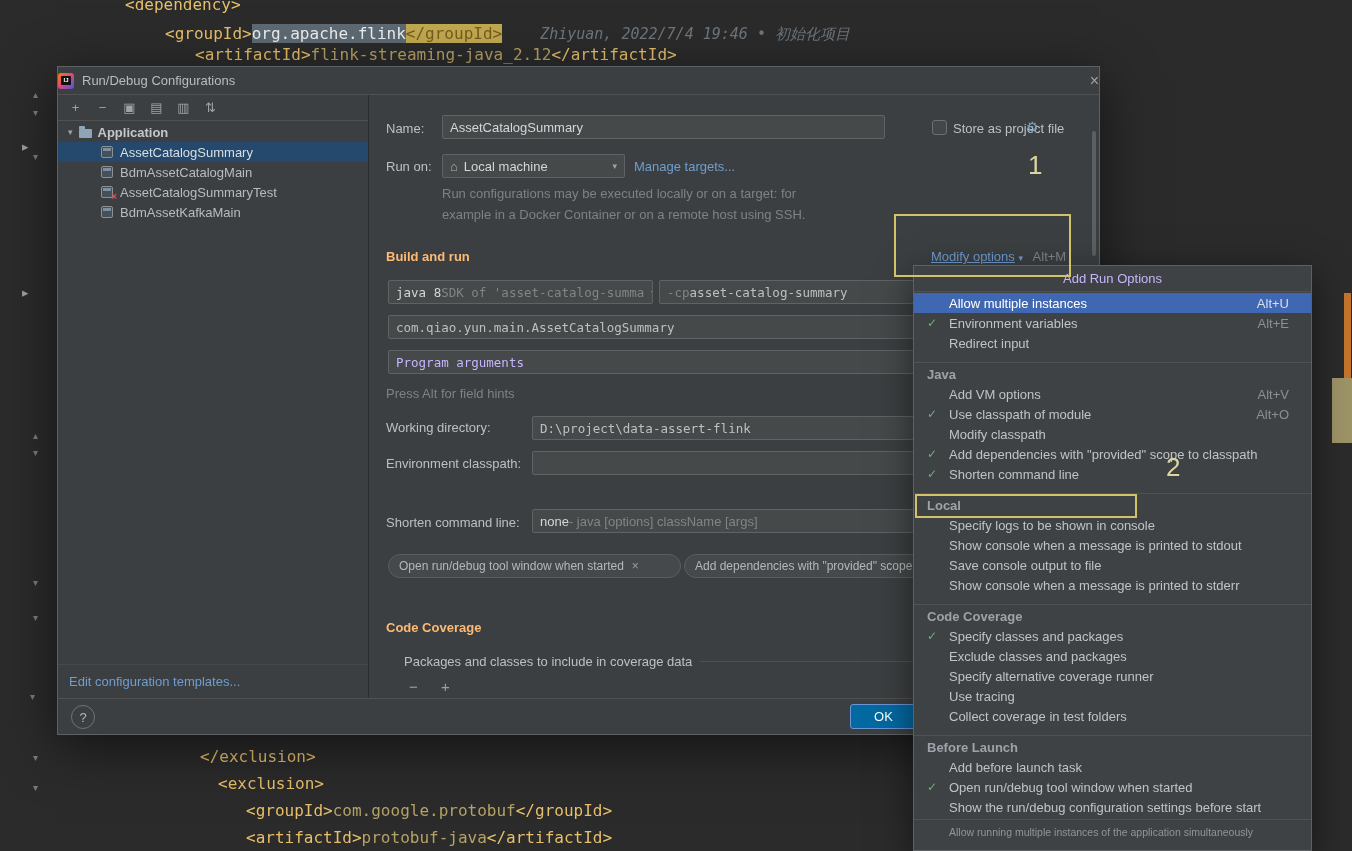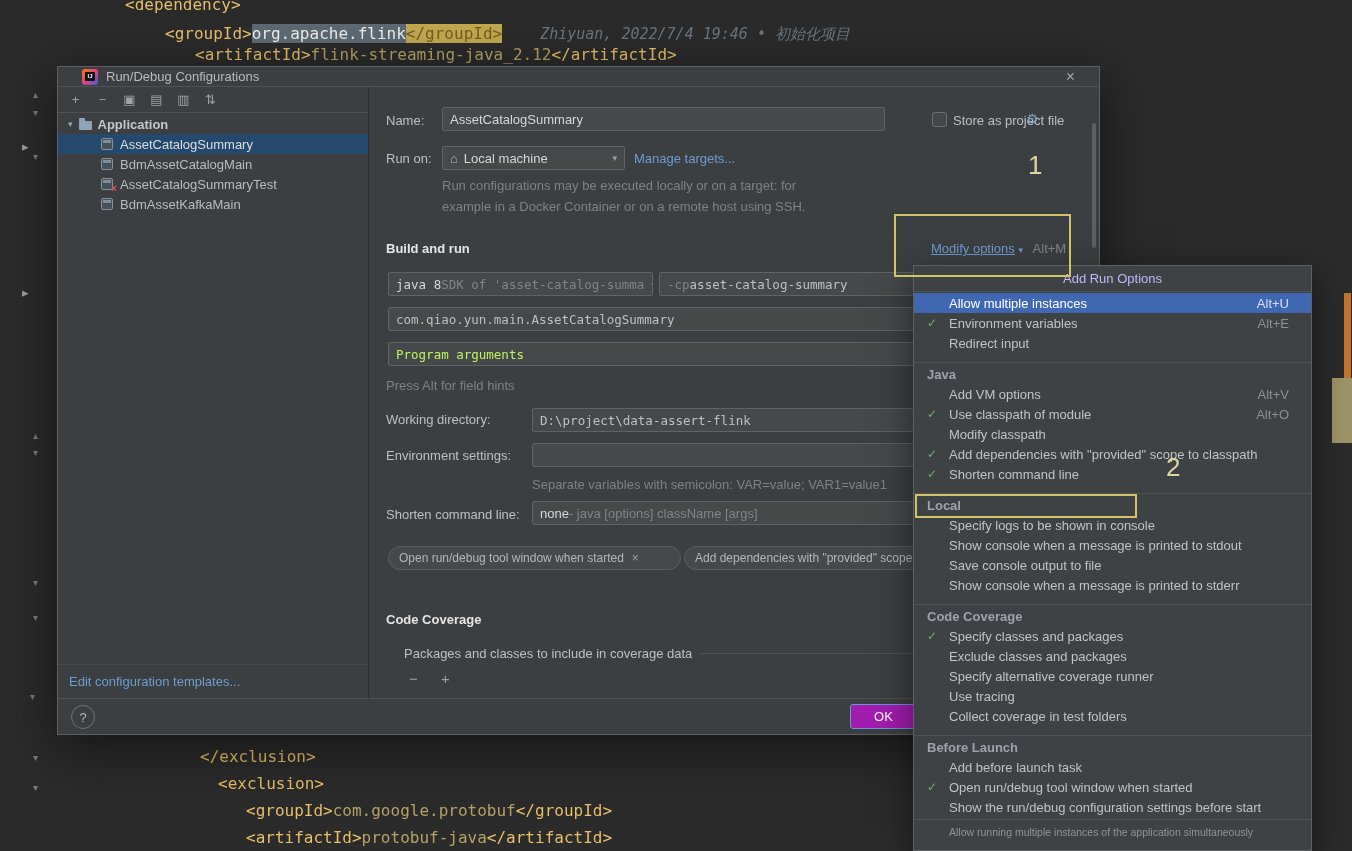--- a/index.html
+++ b/index.html
@@ -13,21 +13,21 @@
   .tok-selval{color:#ededed;background:#5d6a73}
   .tok-seltag{color:#7a5a1f;background:#c0a94f}
   .tok-blame{color:#6d767e;font-style:italic;margin-left:38px;font-size:15px}
   .gutter-ic{position:absolute;color:#787d81;font-size:10px;line-height:10px}
   .gutter-ic.big{font-size:13px;color:#9aa0a4;line-height:13px}
   .stripe-orange{position:absolute;right:1px;top:293px;width:7px;height:85px;background:#c4742c}
   .stripe-tan{position:absolute;right:0;top:378px;width:20px;height:65px;background:#9d9468}
   
   .dialog{position:absolute;left:57px;top:66px;width:1043px;height:669px;background:#3c3f41;
     border:1px solid #5e6164;box-shadow:0 12px 50px rgba(0,0,0,.55);z-index:10;display:flex;flex-direction:column}
-  .dlg-title{height:20px;border-bottom:1px solid #515151;display:flex;align-items:center;padding:0 24px;gap:8px;flex:none}
+  .dlg-title{height:28px;border-bottom:1px solid #515151;display:flex;align-items:center;padding:0 0;gap:8px;flex:none}
   .dlg-title .t{color:#b8bcbf}
   .dlg-close{margin-left:auto;color:#9fa3a6;font-size:16px}
   .logo{width:16px;height:16px;border-radius:3px;background:linear-gradient(135deg,#f97a12,#e0447c 50%,#3b5bdb);
     display:flex;align-items:center;justify-content:center;flex:none}
   .logo i{font-style:normal;font-weight:bold;font-size:6px;color:#fff;background:#111;padding:1px 2px;border-radius:1px;line-height:7px}
   .dlg-body{flex:1;display:flex;min-height:0}
   .left-col{width:311px;border-right:1px solid #2a2c2e;display:flex;flex-direction:column;flex:none}
   .toolbar{height:26px;border-bottom:1px solid #515151;display:flex;align-items:center;padding-left:10px;gap:12px;flex:none}
   .tb-icon{color:#9fa3a6;font-size:13px;width:15px;text-align:center}
   .tree{flex:1;padding-top:1px;overflow:hidden}
@@ -38,40 +38,40 @@
   .icon-folder{width:13px;height:9px;background:#90a4b8;position:relative;border-radius:1px;margin-top:2px;flex:none}
   .icon-folder::before{content:"";position:absolute;top:-3px;left:0;width:6px;height:3px;background:#90a4b8;border-radius:1px 1px 0 0}
   .icon-app{width:12px;height:12px;border:1px solid #8c9196;border-radius:2px;background:#46505a;position:relative;flex:none}
   .icon-app::after{content:"";position:absolute;left:1px;top:1px;right:1px;height:3px;background:#7d909f}
   .err-badge{position:absolute;right:-5px;bottom:-5px;color:#e05555;font-size:10px;font-weight:bold}
   .templates-row{height:34px;border-top:1px solid #46494b;padding:9px 0 0 11px;flex:none}
   .link{color:#6f9dd0}
   .main-col{flex:1;position:relative;min-width:0}
   .lbl{position:absolute;color:#bbc0c3;white-space:nowrap}
   .hint{position:absolute;color:#7d8286;white-space:nowrap}
-  .sec-h{position:absolute;font-weight:bold;color:#e5e5e5;white-space:nowrap}
+  .sec-h{position:absolute;font-weight:bold;color:#fdba74;white-space:nowrap}
   .fld{position:absolute;height:24px;background:#45494a;border:1px solid #5f6365;border-radius:2px;
     display:flex;align-items:center;padding:0 7px;color:#bcc0c4;white-space:nowrap;overflow:hidden}
   .mono{font-family:"DejaVu Sans Mono","Liberation Mono",monospace;font-size:12.5px}
   .dim{color:#808589}
   .lite{color:#d4d7d9}
   .combo-arrow{margin-left:auto;color:#9fa3a6;font-size:9px;padding-left:6px}
   .cb{position:absolute;width:15px;height:15px;background:#43474a;border:1px solid #6b7073;border-radius:3px}
   .gear{position:absolute;color:#7ea0bd;font-size:14px}
   .chip{position:absolute;height:24px;background:#46494b;border:1px solid #5a5e61;border-radius:12px;
     display:flex;align-items:center;gap:8px;padding:0 10px;color:#b4b8bb;font-size:12px;white-space:nowrap;overflow:hidden}
   .chip .x{color:#9aa0a3}
   .sep-line{flex:1;height:1px;background:#515151;margin-left:8px}
   .cov-row{position:absolute;display:flex;align-items:center;color:#bbc0c3;white-space:nowrap}
   .pm{position:absolute;color:#9da1a4;font-size:15px}
   .scroll-thumb{position:absolute;right:3px;top:36px;width:4px;height:125px;background:#5c6062;border-radius:2px}
   .dlg-footer{height:36px;border-top:1px solid #515151;position:relative;flex:none}
   .help-btn{position:absolute;left:13px;top:6px;width:24px;height:24px;border:1px solid #6f7375;border-radius:50%;
     display:flex;align-items:center;justify-content:center;color:#b4b8ba}
-  .ok-btn{position:absolute;left:792px;top:5px;width:67px;height:25px;background:#a21caf;border:1px solid #6a95d6;
+  .ok-btn{position:absolute;left:792px;top:5px;width:67px;height:25px;background:#0369a1;border:1px solid #6a95d6;
     border-radius:3px;color:#fff;display:flex;align-items:center;justify-content:center}
   
   .popup{position:absolute;left:913px;top:265px;width:399px;height:586px;background:#3f4244;border:1px solid #5e6164;
     box-shadow:0 10px 34px rgba(0,0,0,.5);z-index:20;overflow:hidden}
   .popup-title{height:26px;display:flex;align-items:center;justify-content:center;color:#c4b5fd;border-bottom:1px solid #515151}
   .p-section{border-top:1px solid #515151;margin-top:9px;padding-top:1px}
   .p-section:first-child{border-top:none;margin-top:0}
   .p-header{height:20px;padding-left:13px;display:flex;align-items:center;font-weight:bold;color:#9da3a8}
   .p-row{height:20px;display:flex;align-items:center;padding:0 22px 0 13px;color:#bfc3c7;white-space:nowrap}
   .p-row .chk{width:22px;color:#6fae7c;font-size:12px;flex:none}
@@ -203,33 +203,32 @@
         <div class="fld mono" style="left:290px;top:185px;width:257px">
           <span class="dim">-cp </span>
           <span>asset-catalog-summary</span>
         </div>
 
         <div class="fld mono" style="left:19px;top:220px;width:528px">
           <span>com.qiao.yun.main.AssetCatalogSummary</span>
         </div>
 
         <div class="fld mono" style="left:19px;top:255px;width:528px">
-          <span style="color:#bef264">Program arguments</span>
+          <span style="color:#c4b5fd">Program arguments</span>
         </div>
 
         <div class="hint" style="left:17px;top:291px">Press Alt for field hints</div>
 
         <div class="lbl" style="left:17px;top:325px">Working directory:</div>
         <div class="fld mono" style="left:163px;top:321px;width:384px">
           <span>D:\project\data-assert-flink</span>
         </div>
 
-        <div class="lbl" style="left:17px;top:361px">Environment settings:</div>
+        <div class="lbl" style="left:17px;top:361px">Environment classpath:</div>
         <div class="fld" style="left:163px;top:356px;width:384px"></div>
-        <div class="hint" style="left:163px;top:390px">Separate variables with semicolon: VAR=value; VAR1=value1</div>
 
         <div class="lbl" style="left:17px;top:420px">Shorten command line:</div>
         <div class="fld" style="left:163px;top:414px;width:384px">
           <span class="lite">none</span>
           <span class="dim"> - java [options] className [args]</span>
         </div>
 
         <div class="chip" style="left:19px;top:459px;width:293px">
           <span>Open run/debug tool window when started</span>
           <span class="x">×</span>

